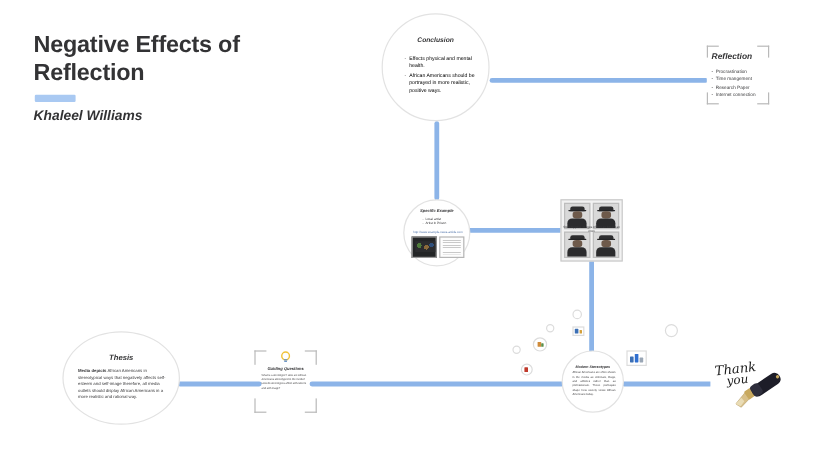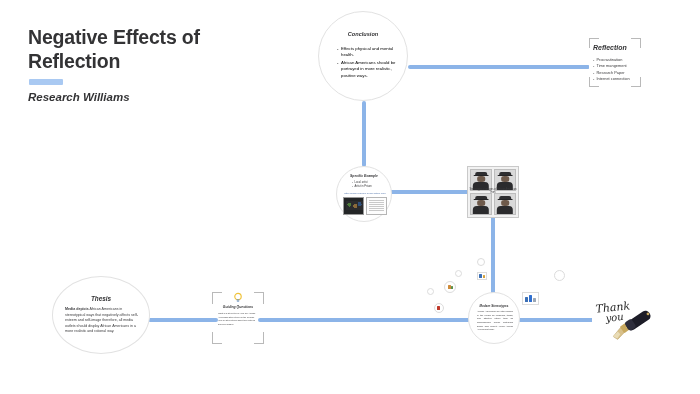--- a/index.html
+++ b/index.html
@@ -163,21 +163,21 @@
   <div class="path" style="left:148px;top:318px;width:70px;height:4px;"></div>
   <div class="path" style="left:258px;top:318px;width:212px;height:4px;"></div>
   <div class="path" style="left:518px;top:318px;width:76px;height:4px;"></div>
 
   <div id="title-block">
     <div id="title-text">
       <span>Negative Effects of</span><br>
       <span>Reflection</span>
     </div>
     <div id="title-rule"></div>
-    <div id="author-text">Research Williams</div>
+    <div id="author-text">Khaleel Williams</div>
   </div>
 
   <div class="circle" id="conclusion-circle">
     <div class="node-head" id="conclusion-head">Conclusion</div>
     <ul id="conclusion-list">
       <li>
         <span>Effects physical and mental health.</span>
       </li>
       <li>
         <span>African Americans should be portrayed in more realistic, positive ways.</span>

